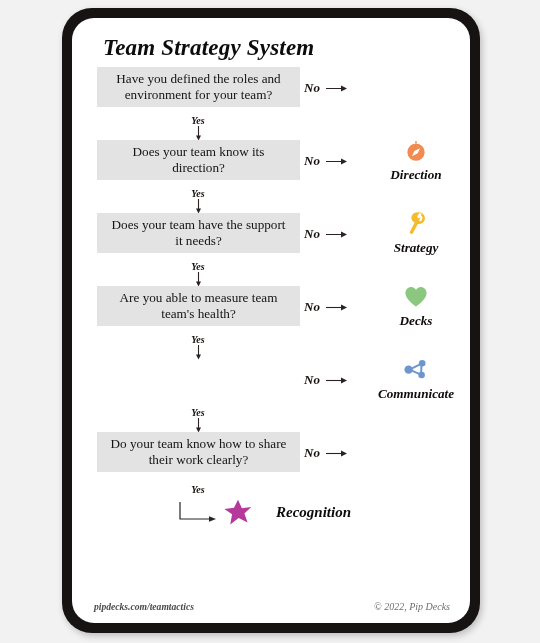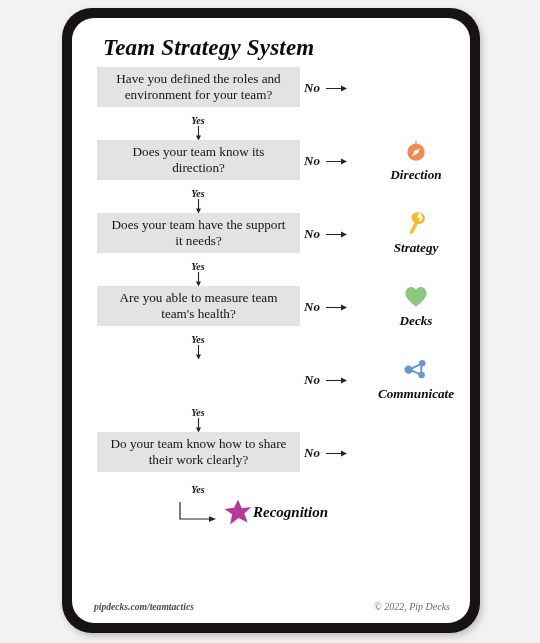--- a/index.html
+++ b/index.html
@@ -166,21 +166,21 @@
     top: 17px;
     width: 42px;
     height: 26px;
   }
   #recognition-group {
     position: absolute;
     left: 151px;
     top: 14px;
     display: flex;
     align-items: center;
-    gap: 0;
+    gap: 23px;
   }
   #recognition-label {
     font-size: 15px;
     font-weight: bold;
     font-style: italic;
     color: #0e0b0b;
     white-space: nowrap;
   }
 
   

